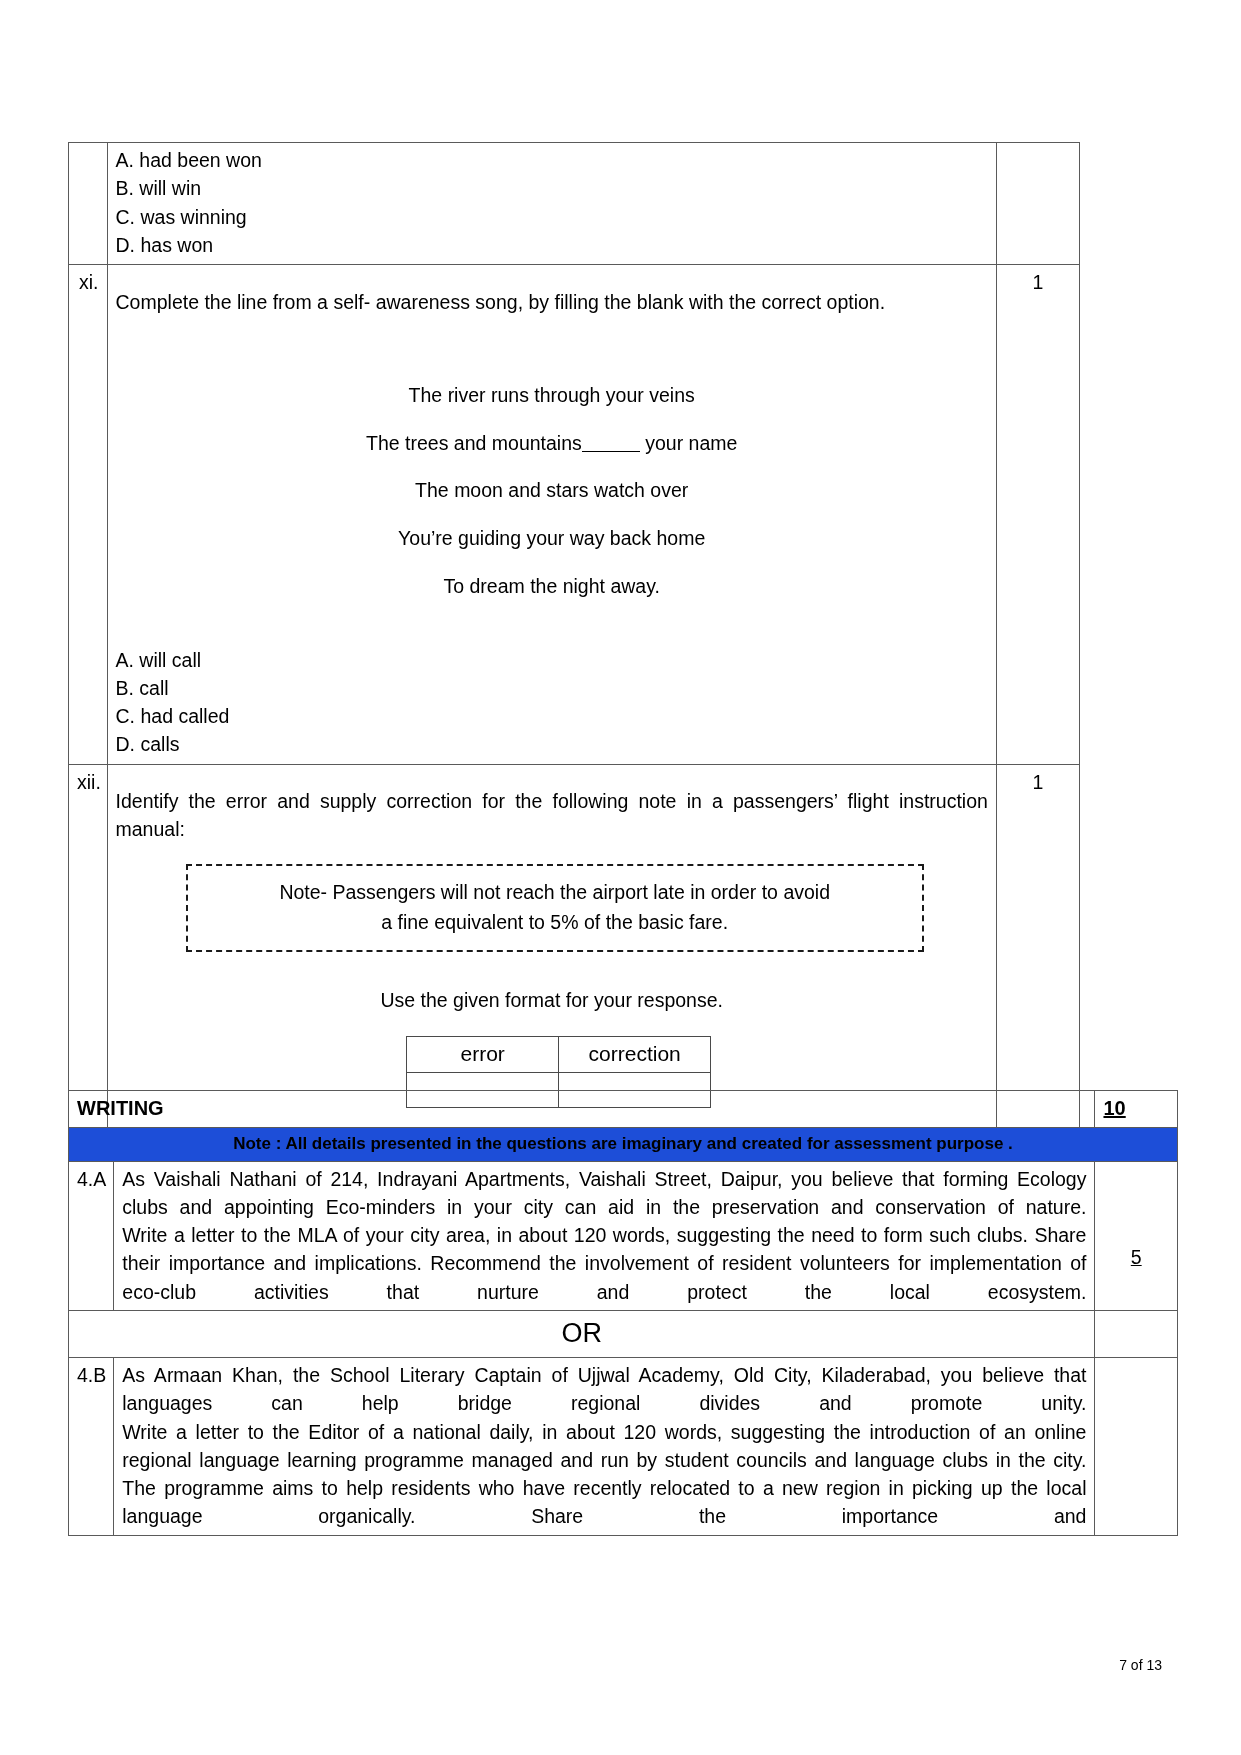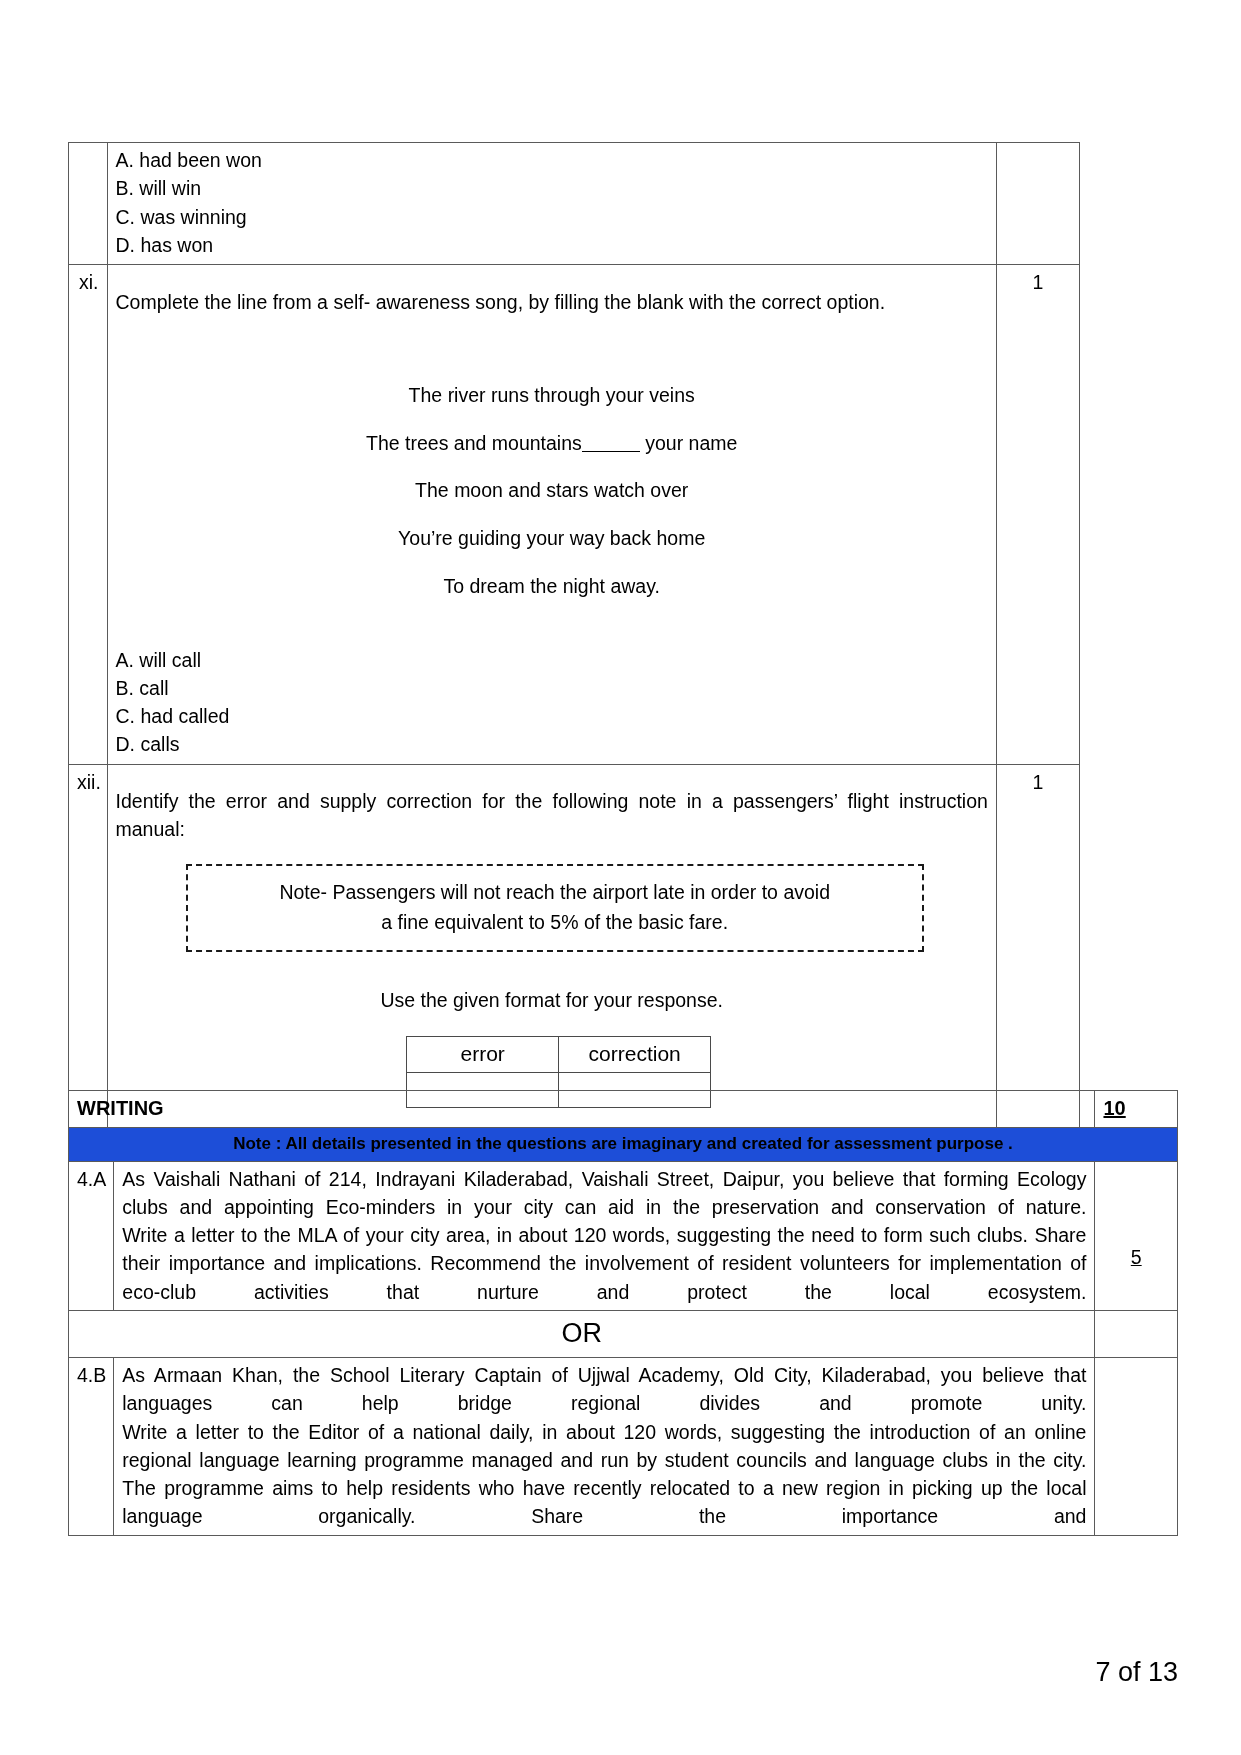--- a/index.html
+++ b/index.html
@@ -133,23 +133,23 @@
   }
   .or-row {
     text-align: center;
     font-size: 27px;
   }
   .w-body p { margin: 0; }
 
   
   #page-footer {
     position: absolute;
-    right: 63px;
+    right: 79px;
     top: 1657px;
-    font-size: 27px;
+    font-size: 14px;
   }
 </style>
 </head>
 <body>
 
 <div class="page">
 
   <table class="qtable" id="table-grammar">
     <colgroup>
       <col class="col-rom">
@@ -240,21 +240,21 @@
         <td class="w-col-marks section-title">10</td>
       </tr>
 
       <tr>
         <td class="note-row" colspan="3">Note : All details presented in the questions are imaginary and created for assessment purpose .</td>
       </tr>
 
       <tr>
         <td class="w-col-q">4.A</td>
         <td class="w-col-body w-body">
-          <p class="justify-all">As Vaishali Nathani of 214, Indrayani Kiladerabad, Vaishali Street, Daipur, you believe that forming Ecology clubs and appointing Eco-minders in your city can aid in the preservation and conservation of nature.</p>
+          <p class="justify-all">As Vaishali Nathani of 214, Indrayani Apartments, Vaishali Street, Daipur, you believe that forming Ecology clubs and appointing Eco-minders in your city can aid in the preservation and conservation of nature.</p>
           <p class="justify-all">Write a letter to the MLA of your city area, in about 120 words, suggesting the need to form such clubs. Share their importance and implications. Recommend the involvement of resident volunteers for implementation of eco-club activities that nurture and protect the local ecosystem.</p>
         </td>
         <td class="w-col-marks">
           <div style="height:78px"></div>
           <span>5</span>
         </td>
       </tr>
 
       <tr>
         <td class="or-row" colspan="2">OR</td>

